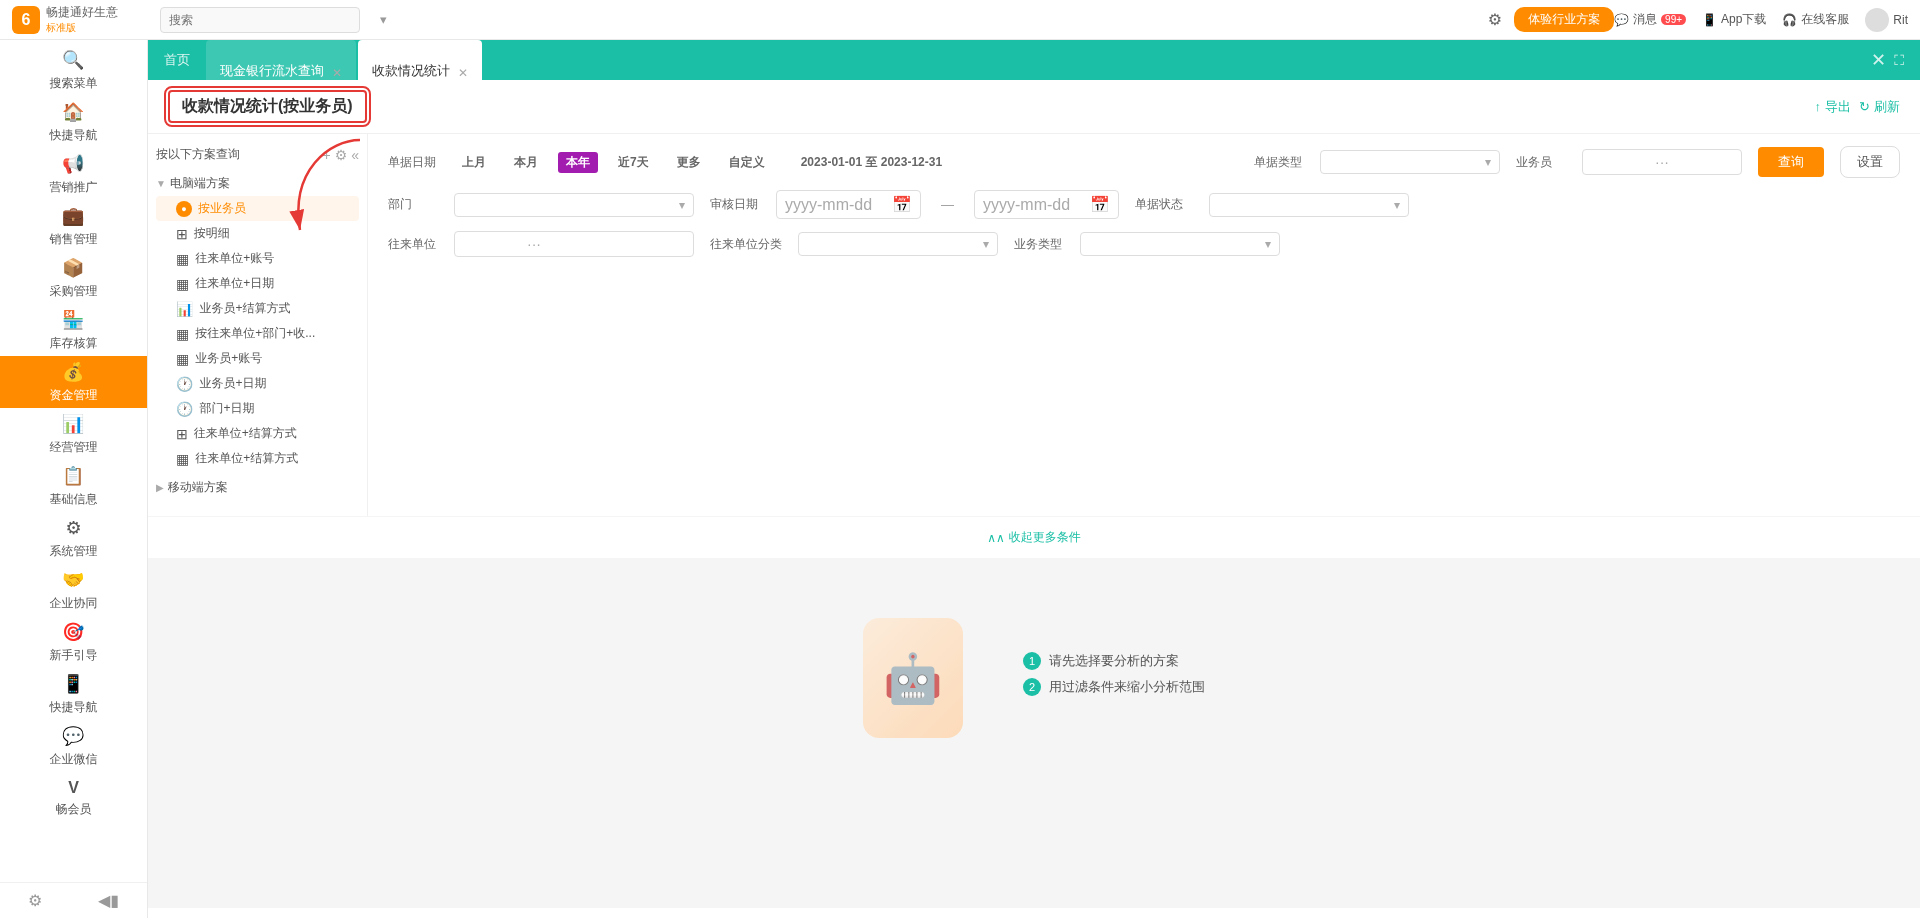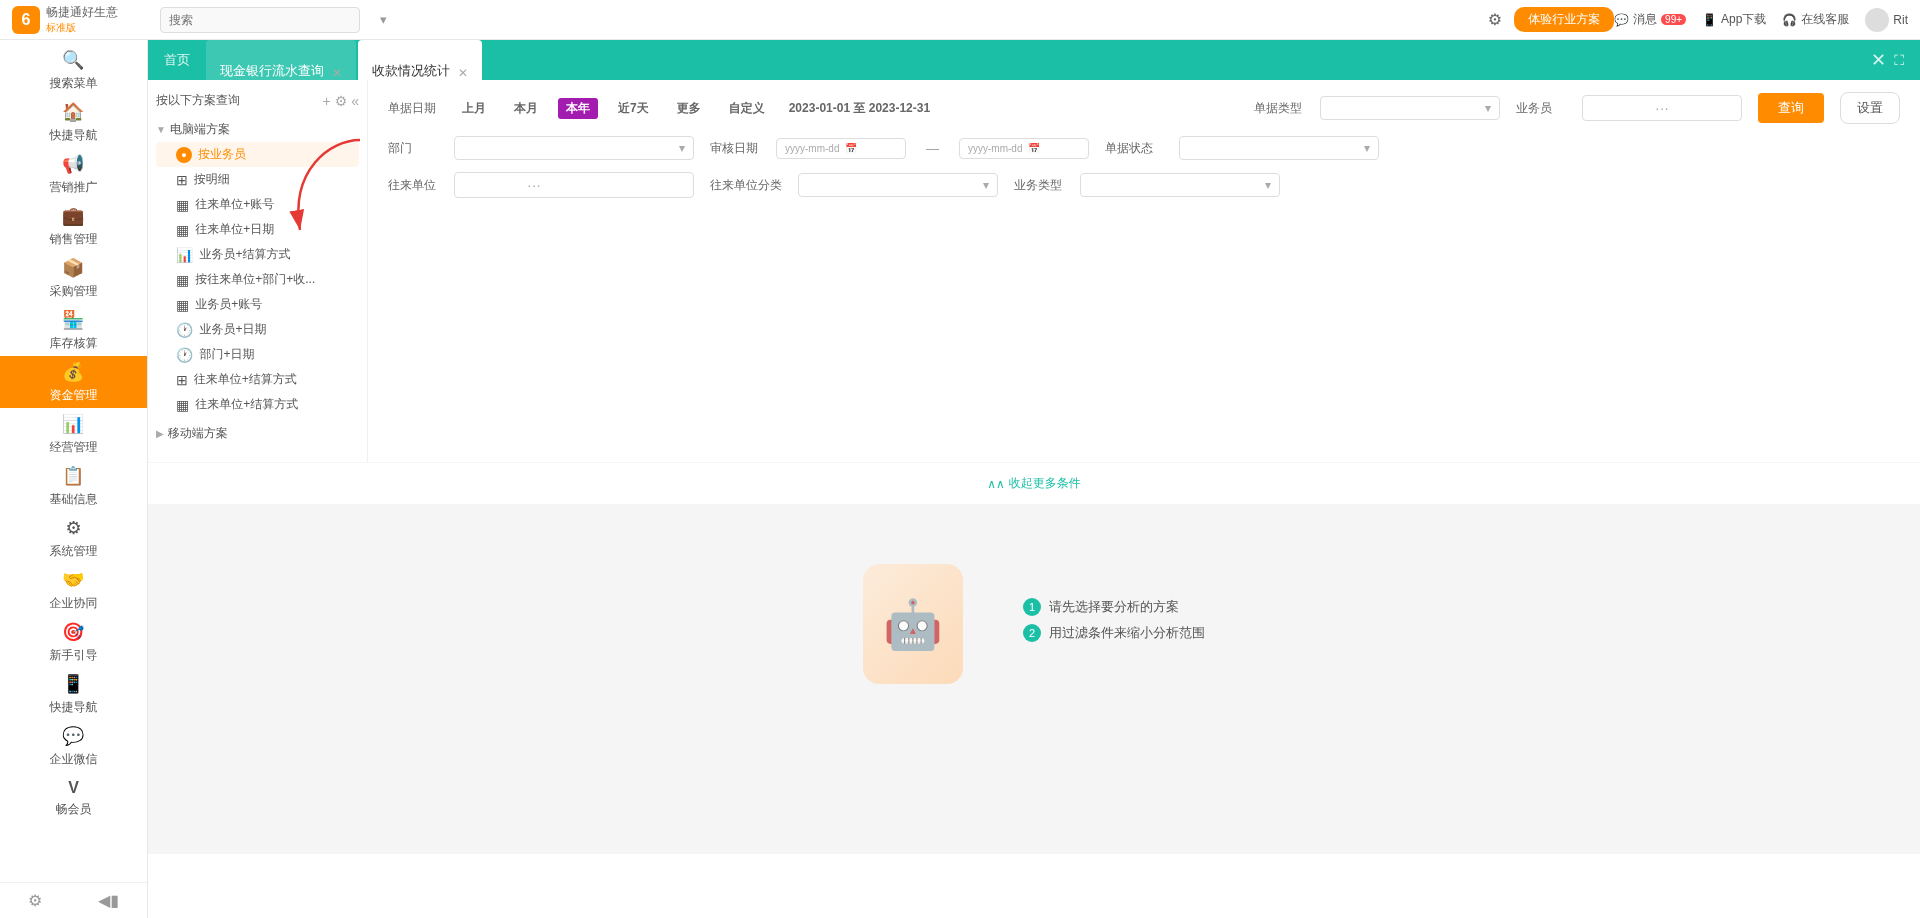--- a/index.html
+++ b/index.html
@@ -210,33 +210,33 @@
     .filter-label { font-size: 12px; color: #666; min-width: 50px; }
     .date-tabs { display: flex; gap: 12px; align-items: center; font-weight: bold; }
     .date-tab {
       padding: 2px 8px; font-size: 12px;
       cursor: pointer; color: #666;
       border-radius: 3px;
     }
     .date-tab.active {
       background: #a21caf; color: #fff;
     }
-    .date-range { font-size: 12px; color: #666; margin-left: 4px; }
+    .date-range { font-size: 12px; color: #666; margin-left: 16px; }
     .filter-select {
       border: 1px solid #ddd; border-radius: 4px;
       padding: 4px 8px; font-size: 12px; color: #333;
       display: flex; align-items: center; gap: 60px; min-width: 200px;
       cursor: pointer; position: relative;
     }
     .filter-select .sel-text { color: #666; font-size: 12px; }
     .filter-select .sel-arrow { color: #aaa; font-size: 12px; margin-left: auto; }
     .date-input {
       border: 1px solid #ddd; border-radius: 4px;
-      padding: 4px 8px; font-size: 10px; color: #aaa;
-      min-width: 130px; display: flex; align-items: center; gap: 6px;
+      padding: 4px 8px; font-size: 16px; color: #aaa;
+      min-width: 130px; display: flex; align-items: center; gap: 20px;
     }
     .date-sep { color: #999; margin: 0 4px; }
     .filter-dots { color: #aaa; cursor: pointer; font-size: 14px; margin-left: 4px; }
 
     .query-btn {
       background: #ff8c00; color: #fff;
       border: none; border-radius: 4px;
       padding: 6px 20px; font-size: 13px; cursor: pointer;
     }
     .settings-btn {
@@ -402,20 +402,35 @@
       </div>
       <div class="tab-spacer"></div>
       <div class="tab-window-btns">
         <span style="font-size:18px;">✕</span>
         <span style="font-size:14px;">⛶</span>
       </div>
     </div>
 
     <div class="page-content">
 
+      <div class="page-header">
+        <div class="page-title-box red-box-highlight">
+          <span class="page-title">收款情况统计(按业务员)</span>
+        </div>
+        <div class="page-actions">
+          <button class="action-btn">
+            <span>↑</span>
+            <span>导出</span>
+          </button>
+          <button class="action-btn">
+            <span>↻</span>
+            <span>刷新</span>
+          </button>
+        </div>
+      </div>
 
       <div class="search-panel" style="position:relative;">
 
         <div class="scheme-panel">
           <div class="scheme-header">
             <span class="scheme-title">按以下方案查询</span>
             <div class="scheme-icons">
               <span class="scheme-icon-btn">+</span>
               <span class="scheme-icon-btn">⚙</span>
               <span class="scheme-icon-btn">«</span>

